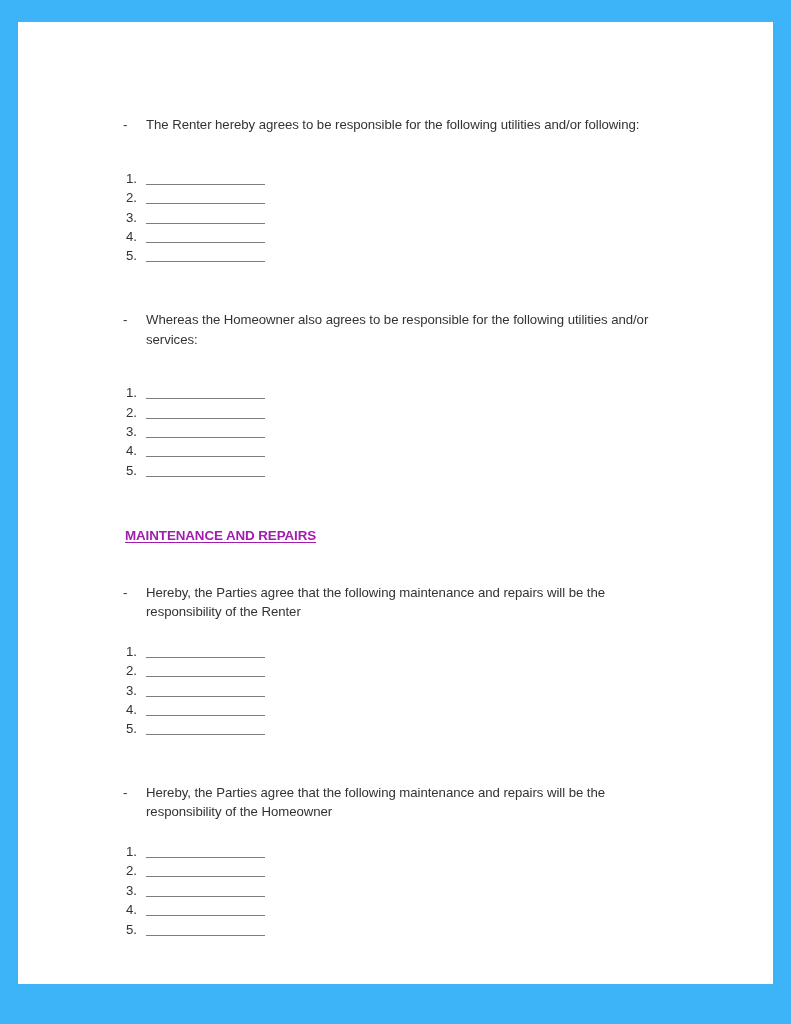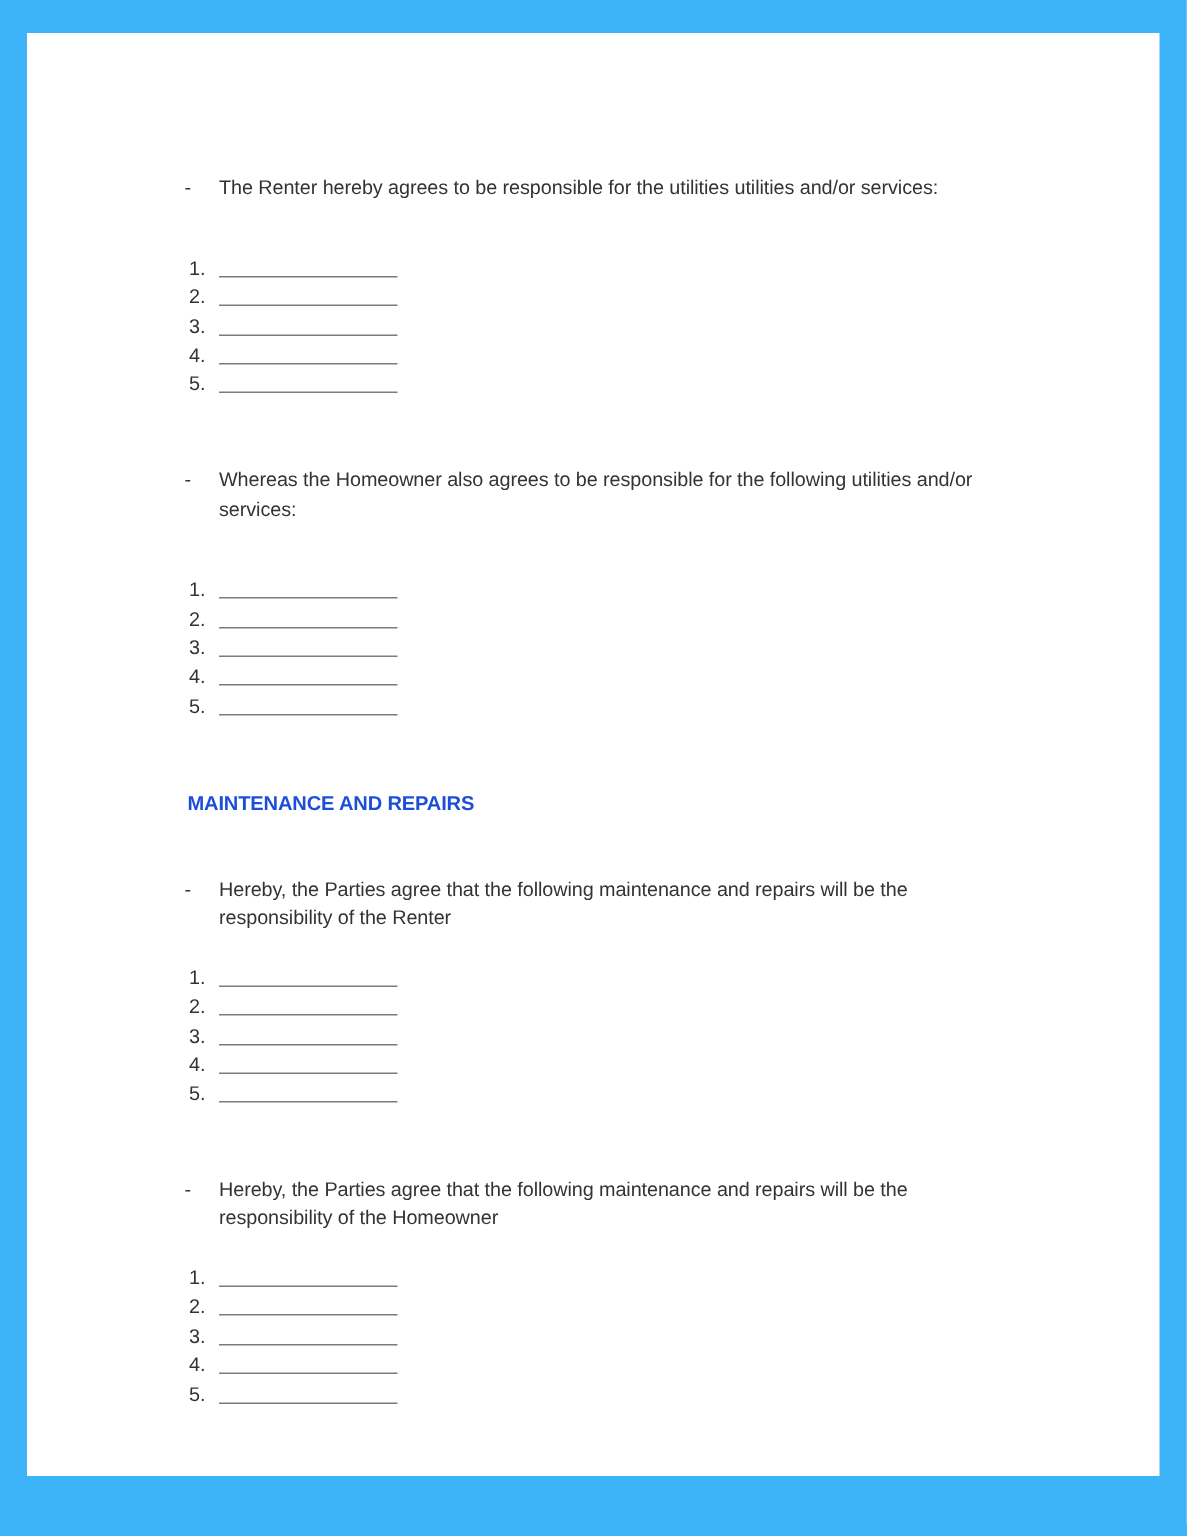--- a/index.html
+++ b/index.html
@@ -83,23 +83,24 @@
     position: absolute;
     left: 41px;
     top: 14px;
     width: 119px;
     height: 0;
     border-top: 1.5px solid #7d7d7d;
   }
 
   
   .heading {
-    color: #1d4ed8;
+    color: #a21caf;
     font-size: 13.4px;
     font-weight: bold;
+    text-decoration: underline;
     text-underline-offset: 2px;
     padding-left: 20px;
     letter-spacing: -0.1px;
   }
 
   
   .gap-xs { height: 8px; }
   .gap-sm { height: 15px; }
   .gap-md { height: 22px; }
   .gap-lg { height: 30px; }
@@ -108,21 +109,21 @@
 </head>
 <body>
 
 <div id="page-frame">
   <div id="paper">
     <div id="doc">
 
       <div class="block">
         <p class="bullet w-narrow">
           <span class="dash">-</span>
-          <span>The Renter hereby agrees to be responsible for the utilities utilities and/or services:</span>
+          <span>The Renter hereby agrees to be responsible for the following utilities and/or following:</span>
         </p>
         <div class="gap-md"></div>
         <ul class="fill-list">
           <li>
             <span class="num">1.</span>
             <span class="rule"></span>
           </li>
           <li>
             <span class="num">2.</span>
             <span class="rule"></span>

